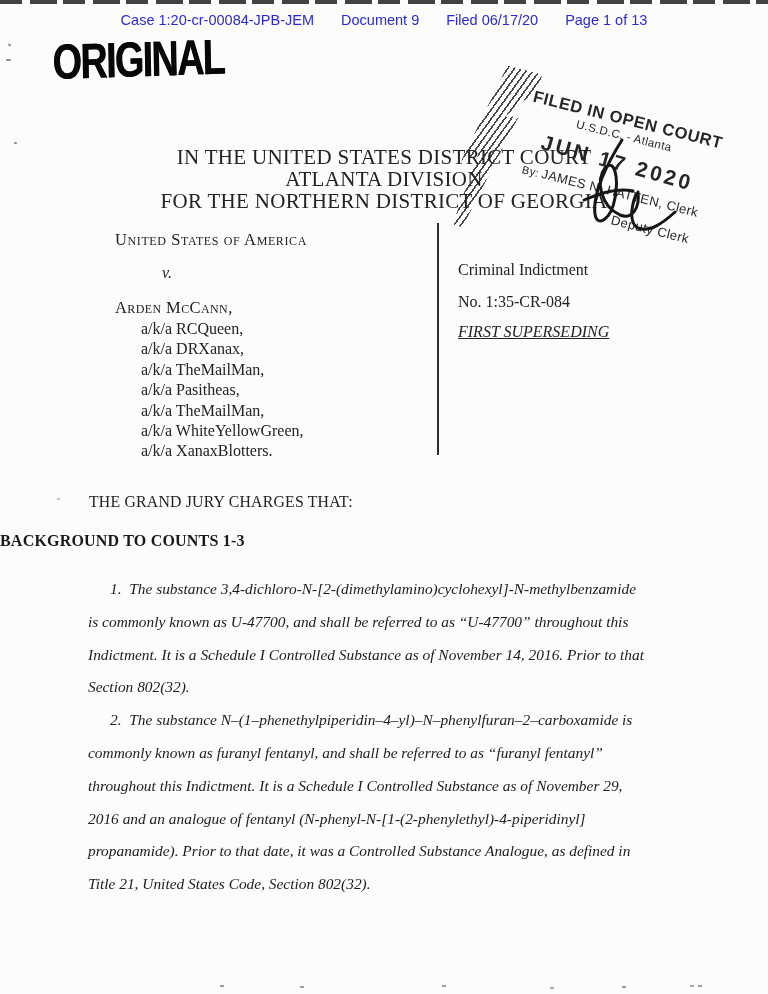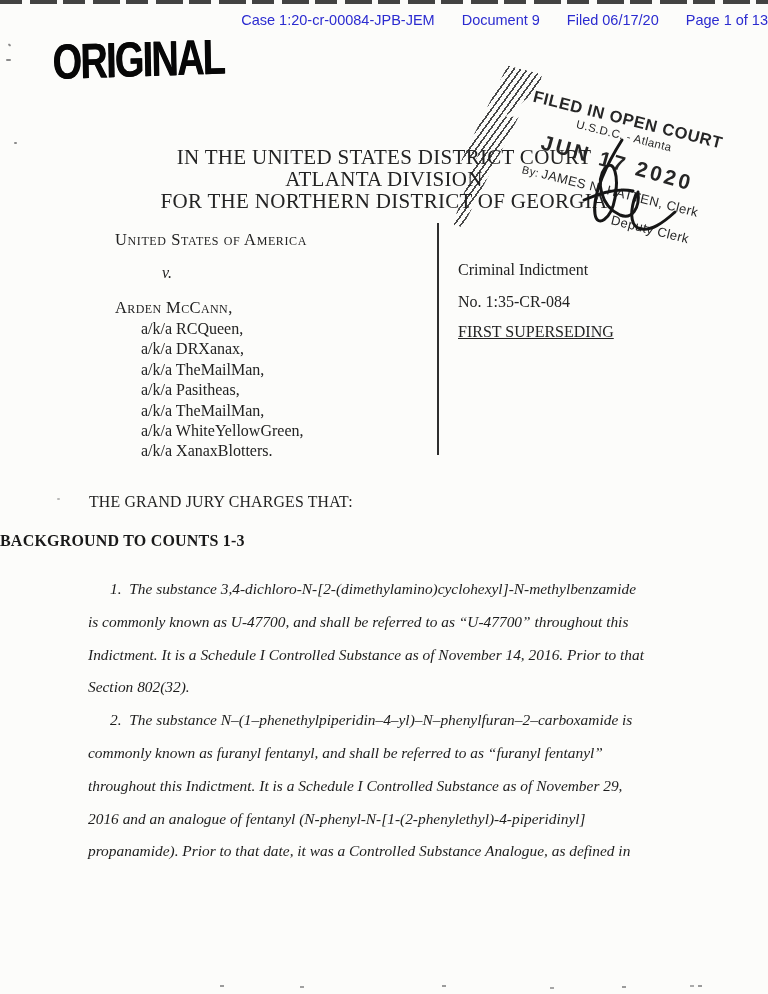--- a/index.html
+++ b/index.html
@@ -9,21 +9,21 @@
     font-family:"Liberation Serif", serif; color:#1e1e1e;
   }
   
   .top-edge {
     position:absolute; top:0; left:0; width:100%; height:4px; opacity:.8;
     background:repeating-linear-gradient(90deg,#141414 0 22px,transparent 22px 30px,#141414 30px 57px,transparent 57px 63px);
   }
   
   .doc-header {
     position:absolute; top:12px; left:0; width:100%;
-    display:flex; justify-content:flex-end; gap:27px;
+    display:flex; justify-content:center; gap:27px;
     font-family:"Liberation Sans", sans-serif; font-size:14.5px; color:#2b2bd0;
   }
   
   .original {
     position:absolute; left:52px; top:34px;
     font-family:"Liberation Sans", sans-serif; font-weight:900; font-size:45px;
     letter-spacing:-2px; color:#070707;
     transform:scale(.84,1.1) rotate(-1.4deg); transform-origin:left top;
     text-shadow:0.6px 0 #070707;
   }
@@ -54,21 +54,21 @@
   
   .caption { position:absolute; left:0; top:228px; width:100%; font-size:16px; color:#222; }
   .plaintiff { position:absolute; left:115px; top:2px; font-variant:small-caps; font-size:16.5px; letter-spacing:.6px; }
   .versus   { position:absolute; left:162px; top:36px; font-style:italic; }
   .defendant{ position:absolute; left:115px; top:70px; font-variant:small-caps; font-size:16.5px; letter-spacing:.4px;text-align:center; }
   .aliases  { position:absolute; left:141px; top:91px; line-height:20.4px; }
   .cap-divider { position:absolute; left:437px; top:-5px; width:2px; height:232px; background:#2e2e2e; }
   .right-col { position:absolute; left:458px; top:0; }
   .right-col .rtype { position:absolute; left:0; top:33px; width:260px; }
   .right-col .rnum  { position:absolute; left:0; top:65px; width:260px; }
-  .right-col .rsup  { position:absolute; left:0; top:95px; width:260px; text-decoration:underline; }
+  .right-col .rsup  { position:absolute; left:0; top:95px; width:260px; text-decoration:underline;font-style:italic; }
   
   .charge-intro { position:absolute; left:89px; top:493px; font-size:15.8px; letter-spacing:.2px; color:#232323; }
   .section-heading {
     position:absolute; top:532px; left:0; width:100%; 
     font-weight:700; font-size:16px; letter-spacing:.2px; color:#191919;
   }
   .body-lines { position:absolute; left:88px; top:573px; width:604px; font-size:15.4px; color:#1c1c1c; }
   .bline { height:32.8px; line-height:32.8px; white-space:pre;font-style:italic; }
   .bline.indent { padding-left:22px; }
   
@@ -151,20 +151,21 @@
   <div class="body-lines">
     <div class="bline indent">1.  The substance 3,4-dichloro-N-[2-(dimethylamino)cyclohexyl]-N-methylbenzamide</div>
     <div class="bline">is commonly known as U-47700, and shall be referred to as “U-47700” throughout this</div>
     <div class="bline">Indictment. It is a Schedule I Controlled Substance as of November 14, 2016. Prior to that</div>
     <div class="bline">Section 802(32).</div>
     <div class="bline indent">2.  The substance N–(1–phenethylpiperidin–4–yl)–N–phenylfuran–2–carboxamide is</div>
     <div class="bline">commonly known as furanyl fentanyl, and shall be referred to as “furanyl fentanyl”</div>
     <div class="bline">throughout this Indictment. It is a Schedule I Controlled Substance as of November 29,</div>
     <div class="bline">2016 and an analogue of fentanyl (N-phenyl-N-[1-(2-phenylethyl)-4-piperidinyl]</div>
     <div class="bline">propanamide). Prior to that date, it was a Controlled Substance Analogue, as defined in</div>
+    <div class="bline">Title 21, United States Code, Section 802(32).</div>
   </div>
 
   <div class="speck s1"></div>
   <div class="speck s2"></div>
   <div class="speck s3"></div>
   <div class="speck s4"></div>
   <div class="bottom-noise"></div>
 
 </div>
 

